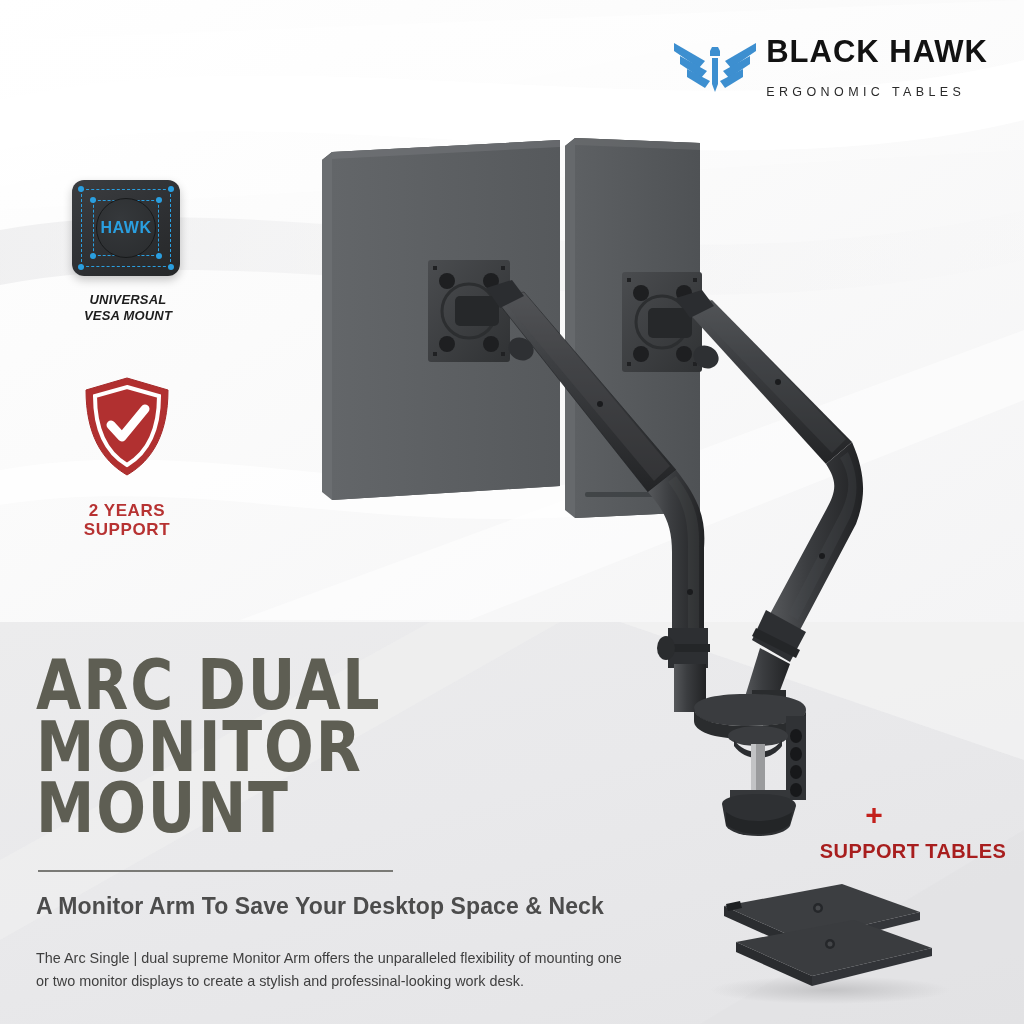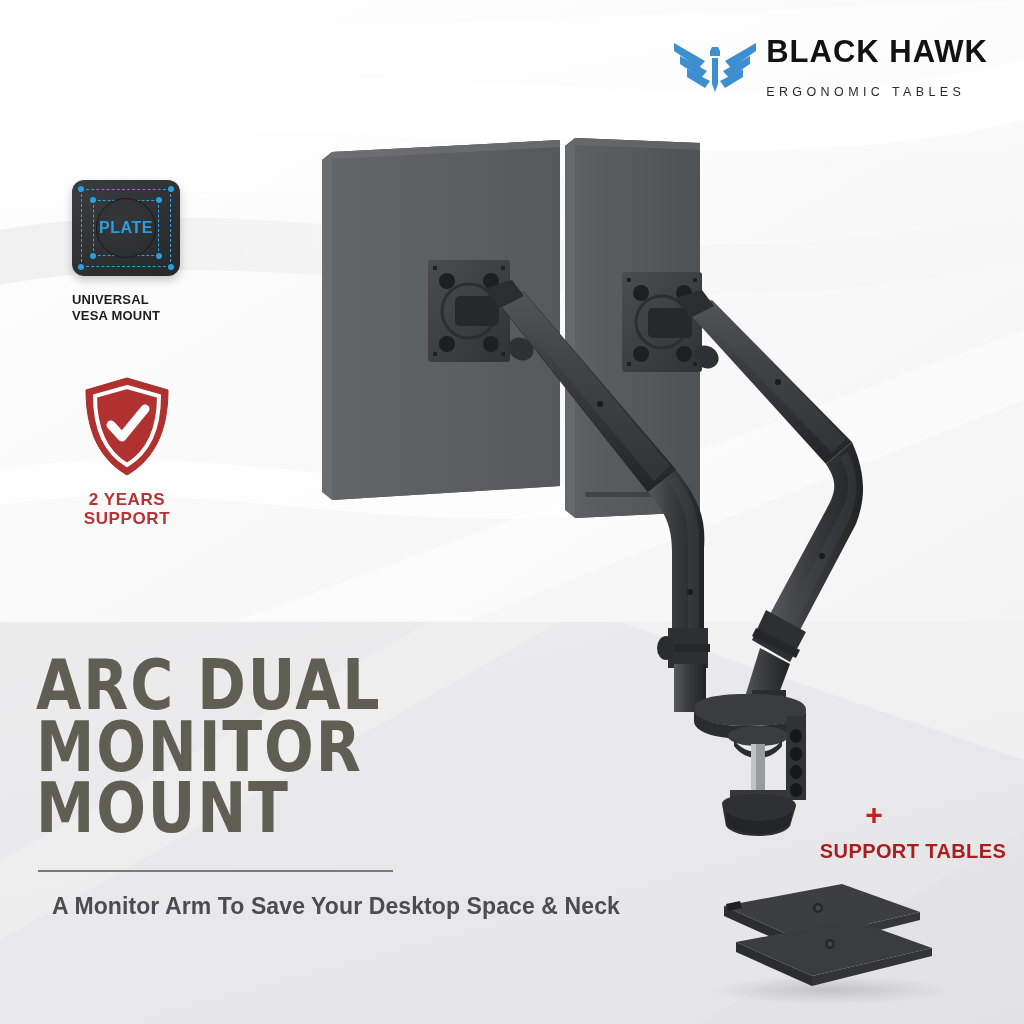--- a/index.html
+++ b/index.html
@@ -29,40 +29,40 @@
   .vesa-plate{position:relative;width:108px;height:96px;border-radius:12px;
     background:linear-gradient(145deg,#3b3d40 0%,#2e3033 55%,#262829 100%);
     box-shadow:0 4px 10px rgba(0,0,0,.22);}
   .vesa-dash{position:absolute;border:1px dashed #2a9fe0;}
   .vesa-dot{position:absolute;width:6px;height:6px;border-radius:50%;background:#2a9fe0;}
   .vesa-circ{position:absolute;left:50%;top:50%;transform:translate(-50%,-50%);
     width:58px;height:58px;border-radius:50%;
     background:radial-gradient(circle at 40% 35%,#35383b,#2a2c2e);
     border:1px solid #17191a;display:flex;align-items:center;justify-content:center;}
   .vesa-word{color:#2a9fe0;font-size:16px;font-weight:bold;letter-spacing:.5px;}
-  .vesa-cap{margin-top:16px;font-size:13px;font-weight:bold;
+  .vesa-cap{margin-top:16px;text-align:center;font-size:13px;font-weight:bold;font-style:italic;
     color:#1d1d1d;line-height:1.25;letter-spacing:.2px;}
 
   
   .war-wrap{position:absolute;left:66px;top:375px;width:122px;text-align:center;}
   .war-shield{width:92px;height:104px;margin:0 auto;}
-  .war-txt{margin-top:7px;font-size:17px;font-weight:bold;line-height:1.12;
+  .war-txt{margin-top:18px;font-size:17px;font-weight:bold;line-height:1.12;
     letter-spacing:.6px;color:#b73232;}
 
   
   .art{position:absolute;left:0;top:0;width:1024px;height:1024px;pointer-events:none;}
 
   
   .copy{position:absolute;left:36px;top:655px;width:600px;}
   .h1{font-family:"DejaVu Sans Condensed","Liberation Sans Narrow","Liberation Sans",sans-serif;
     font-weight:bold;font-size:70px;line-height:.88;letter-spacing:2px;color:#5e5e53;
     transform:scaleX(.93);transform-origin:left center;margin:0;}
   .h1 .l2{display:block;}
   .rule{width:355px;height:2px;background:#7a7a76;margin:30px 0 20px 2px;}
-  .h2{font-size:23px;font-weight:bold;line-height:1.26;color:#4c4c4c;letter-spacing:.1px;margin:0;text-align:center;}
+  .h2{font-size:23px;font-weight:bold;line-height:1.26;color:#4c4c4c;letter-spacing:.1px;margin:0;}
   .body{margin-top:26px;font-size:14.4px;line-height:1.62;color:#3f3f3f;}
 
   
   .sp-wrap{position:absolute;left:818px;top:800px;text-align:center;width:190px;}
   .sp-plus{font-size:30px;font-weight:bold;color:#c3201c;line-height:1;margin-left:-78px;}
   .sp-label{margin-top:10px;font-size:20px;font-weight:bold;letter-spacing:.4px;color:#a81e1e;}
 </style>
 </head>
 <body>
 
@@ -118,21 +118,21 @@
       <div class="vesa-dash" style="left:21px;top:20px;right:21px;bottom:20px;"></div>
       <div class="vesa-dot" style="left:6px;top:6px;"></div>
       <div class="vesa-dot" style="right:6px;top:6px;"></div>
       <div class="vesa-dot" style="left:6px;bottom:6px;"></div>
       <div class="vesa-dot" style="right:6px;bottom:6px;"></div>
       <div class="vesa-dot" style="left:18px;top:17px;"></div>
       <div class="vesa-dot" style="right:18px;top:17px;"></div>
       <div class="vesa-dot" style="left:18px;bottom:17px;"></div>
       <div class="vesa-dot" style="right:18px;bottom:17px;"></div>
       <div class="vesa-circ">
-        <span class="vesa-word">PLATE</span>
+        <span class="vesa-word">HAWK</span>
       </div>
     </div>
     <div class="vesa-cap">UNIVERSAL VESA MOUNT</div>
   </div>
 
   <div class="war-wrap">
     <svg class="war-shield" viewBox="0 0 92 104">
       <path d="M46 3 L87 15 C87 58 72 85 46 100 C20 85 5 58 5 15 Z" fill="#b13030"></path>
       <path d="M46 3 L87 15 C87 58 72 85 46 100 C20 85 5 58 5 15 Z" fill="none" stroke="#a52a2a" stroke-width="1"></path>
       <path d="M46 12 L78 21 C78 56 66 78 46 90 C26 78 14 56 14 21 Z" fill="none" stroke="#ffffff" stroke-width="4"></path>
@@ -304,20 +304,21 @@
     </g>
   </svg>
 
   <div class="copy">
     <h1 class="h1">
       <span>ARC DUAL</span>
       <span class="l2">MONITOR MOUNT</span>
     </h1>
     <div class="rule"></div>
     <h2 class="h2">A Monitor Arm To Save Your Desktop Space &amp; Neck</h2>
+    <p class="body">The Arc Single | dual supreme Monitor Arm offers the unparalleled flexibility of mounting one or two monitor displays to create a stylish and professinal-looking work desk.</p>
   </div>
 
   <div class="sp-wrap">
     <div class="sp-plus">+</div>
     <div class="sp-label">SUPPORT TABLES</div>
   </div>
 
 </div>
 
 </body></html>

